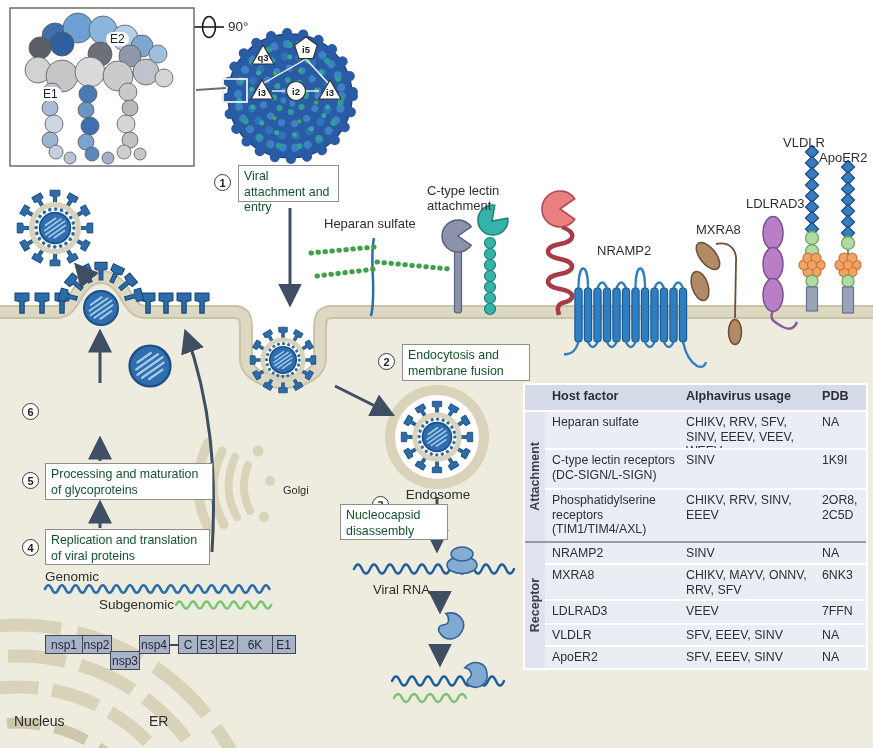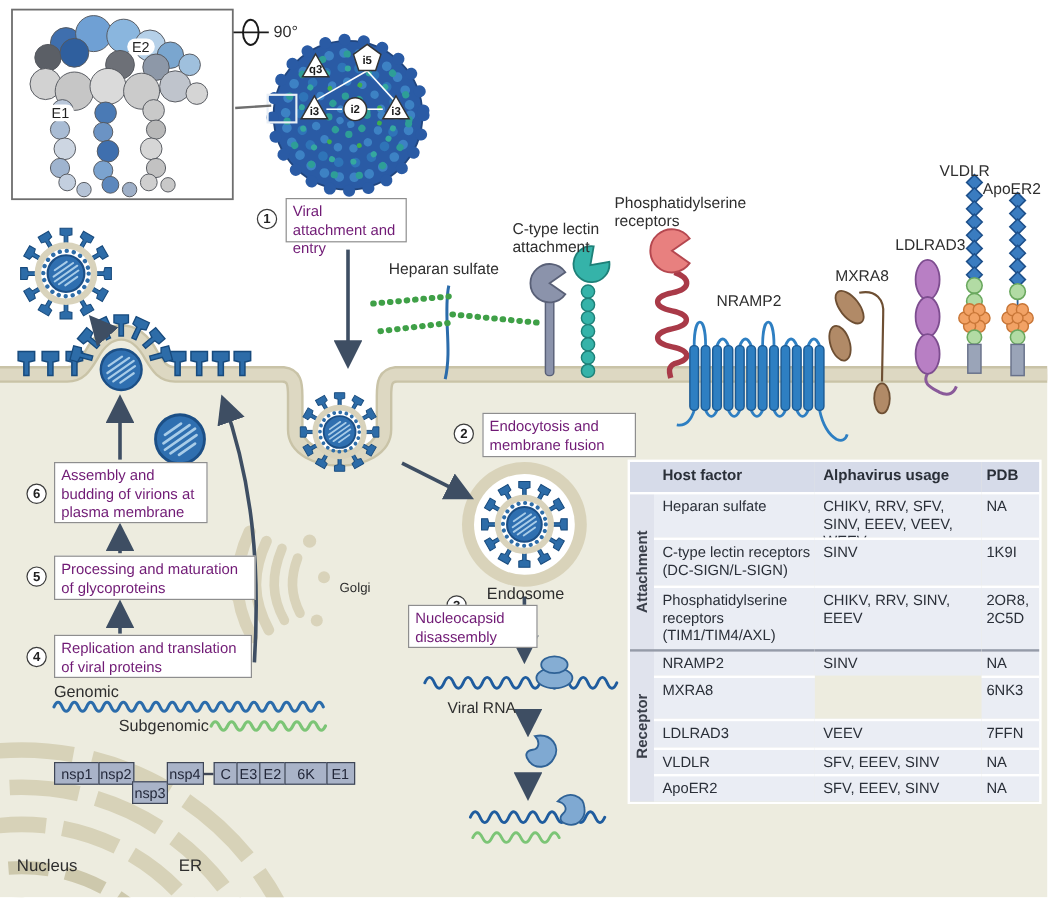--- a/index.html
+++ b/index.html
@@ -5,21 +5,21 @@
   html,body{margin:0;padding:0;background:#fff;}
   *{box-sizing:border-box;}
   #canvas{position:relative;width:873px;height:748px;background:#fff;overflow:hidden;
           font-family:"Liberation Sans",sans-serif;}
   #baseSvg{position:absolute;left:0;top:0;}
   .lbl{position:absolute;font-size:13px;color:#2e2e2e;line-height:1.15;white-space:nowrap;}
   .wrap{white-space:normal;}
   .right{text-align:right;}
   .center{text-align:center;}
   .sbox{position:absolute;background:#fff;border:1px solid #8e8e8e;font-size:12.4px;
-        padding:3px 5px;color:#701a75;line-height:1.25;}
+        padding:3px 5px;color:#14532d;line-height:1.25;}
   .cnum{position:absolute;width:17px;height:17px;border:1.2px solid #3b3b3b;border-radius:50%;
         background:#fff;font-size:11px;font-weight:600;color:#222;
         display:flex;align-items:center;justify-content:center;}
   .pill{position:absolute;background:#fff;border-radius:9px;padding:0 4px;font-size:12px;color:#222;}
   
   #genes{position:absolute;left:45px;top:619px;display:flex;align-items:center;}
   .gene{border:1.5px solid #3f4656;background:#a9b3c8;color:#23283a;font-size:12px;height:19px;
         display:flex;align-items:center;justify-content:center;}
   .gconn{width:8px;height:2px;background:#3f4656;}
   
@@ -400,25 +400,23 @@
 <div class="cnum" style="left:372px;top:496px;">3</div>
 <div class="sbox" style="left:340px;top:504px;width:108px;height:36px;">Nucleocapsid disassembly</div>
 
 <div class="cnum" style="left:22px;top:539px;">4</div>
 <div class="sbox" style="left:45px;top:529px;width:165px;height:36px;">Replication and translation of viral proteins</div>
 
 <div class="cnum" style="left:22px;top:472px;">5</div>
 <div class="sbox" style="left:45px;top:463px;width:168px;height:37px;">Processing and maturation of glycoproteins</div>
 
 <div class="cnum" style="left:22px;top:403px;">6</div>
-<div class="sbox" style="left:45px;top:385px;width:128px;height:51px;">Assembly and budding of virions at plasma membrane</div>
 
 <div class="lbl" style="left:324px;top:217px;">Heparan sulfate</div>
 <div class="lbl wrap" style="left:427px;top:184px;width:100px;">C-type lectin attachment</div>
-<div class="lbl wrap" style="left:512px;top:162px;width:140px;">Phosphatidylserine receptors</div>
 <div class="lbl" style="left:597px;top:244px;">NRAMP2</div>
 <div class="lbl" style="left:696px;top:223px;">MXRA8</div>
 <div class="lbl" style="left:746px;top:197px;">LDLRAD3</div>
 <div class="lbl" style="left:783px;top:136px;">VLDLR</div>
 <div class="lbl" style="left:819px;top:151px;">ApoER2</div>
 
 <div class="lbl" style="left:283px;top:484px;font-size:11px;">Golgi</div>
 <div class="lbl center" style="left:401px;top:487px;width:74px;font-size:13.5px;">Endosome</div>
 <div class="lbl" style="left:373px;top:583px;">Viral RNA</div>
 <div class="lbl" style="left:45px;top:569px;font-size:13.5px;">Genomic</div>
@@ -462,20 +460,21 @@
 
   <div class="tc" style="grid-column:2;grid-row:4;">Phosphatidylserine receptors (TIM1/TIM4/AXL)</div>
   <div class="tc" style="grid-column:3;grid-row:4;">CHIKV, RRV, SINV, EEEV</div>
   <div class="tc" style="grid-column:4;grid-row:4;padding-left:4px;">2OR8, 2C5D</div>
 
   <div class="tc sect" style="grid-column:2;grid-row:5;">NRAMP2</div>
   <div class="tc sect" style="grid-column:3;grid-row:5;">SINV</div>
   <div class="tc sect" style="grid-column:4;grid-row:5;padding-left:4px;">NA</div>
 
   <div class="tc" style="grid-column:2;grid-row:6;">MXRA8</div>
+  <div class="tc" style="grid-column:3;grid-row:6;">CHIKV, MAYV, ONNV, RRV, SFV</div>
   <div class="tc" style="grid-column:4;grid-row:6;padding-left:4px;">6NK3</div>
 
   <div class="tc" style="grid-column:2;grid-row:7;">LDLRAD3</div>
   <div class="tc" style="grid-column:3;grid-row:7;">VEEV</div>
   <div class="tc" style="grid-column:4;grid-row:7;padding-left:4px;">7FFN</div>
 
   <div class="tc" style="grid-column:2;grid-row:8;">VLDLR</div>
   <div class="tc" style="grid-column:3;grid-row:8;">SFV, EEEV, SINV</div>
   <div class="tc" style="grid-column:4;grid-row:8;padding-left:4px;">NA</div>
 

